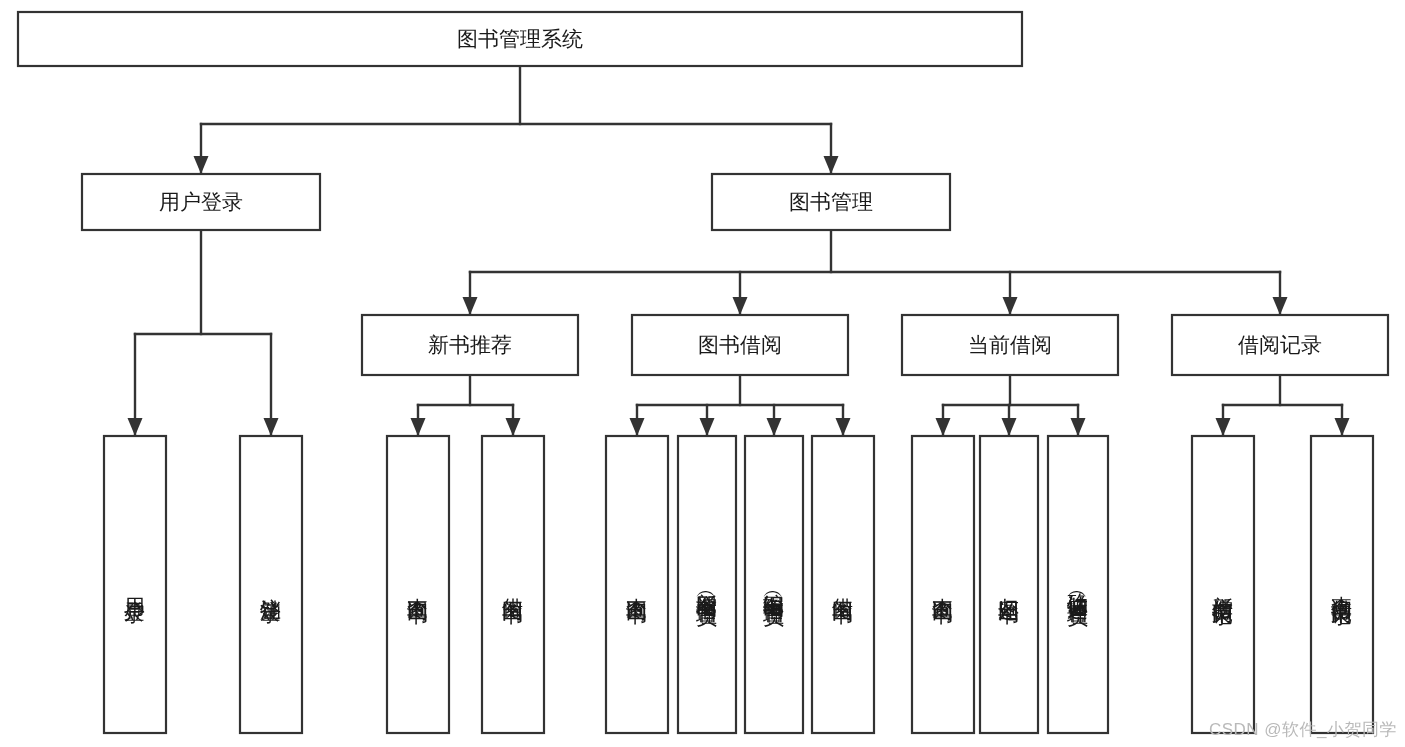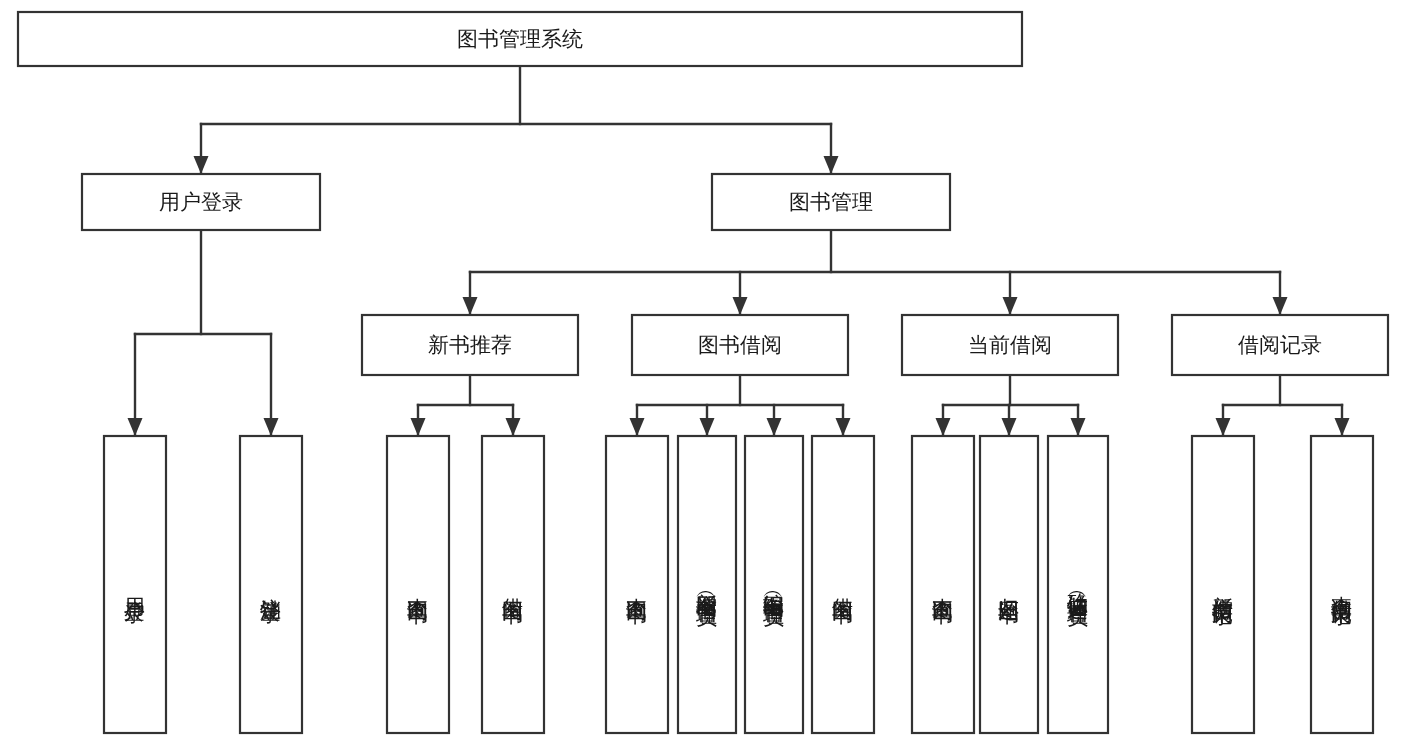--- a/index.html
+++ b/index.html
@@ -203,13 +203,14 @@
       <div class="vlabel-wrap" style="left: 1048px; top: 436px; width: 60px; height: 157.5px; padding-top: 139.5px;">
         <span class="node-label-v">确认归还（管理员）</span>
       </div>
       <div class="vlabel-wrap" style="left: 1192px; top: 436px; width: 62px; height: 154.5px; padding-top: 142.5px;">
         <span class="node-label-v">新增借阅记录</span>
       </div>
       <div class="vlabel-wrap" style="left: 1311px; top: 436px; width: 62px; height: 154.5px; padding-top: 142.5px;">
         <span class="node-label-v">查询借阅记录</span>
       </div>
     </div>
+  <div class="watermark">CSDN @软件_小贺同学</div>
 </div>
 
 </body></html>

